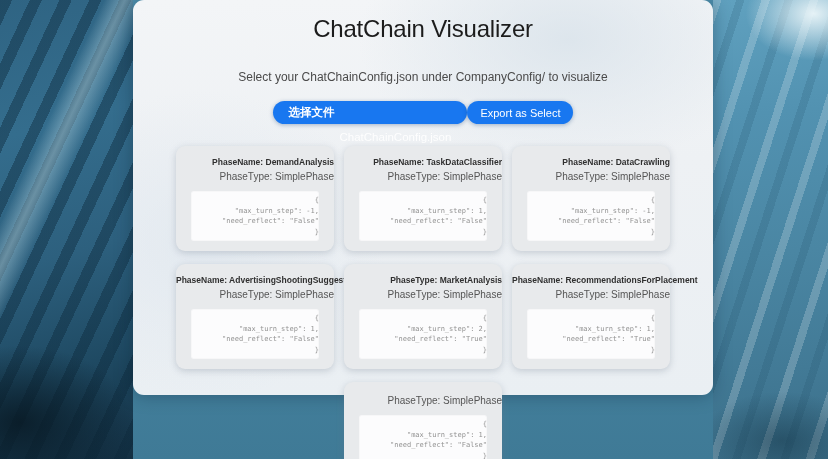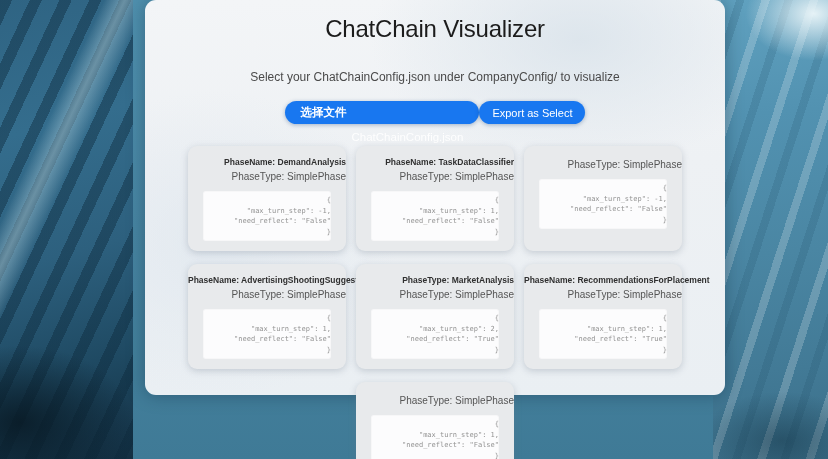--- a/index.html
+++ b/index.html
@@ -20,21 +20,21 @@
   .bg-right{
     position:absolute;left:713px;top:0;right:0;height:459px;
     background:
       radial-gradient(95px 65px at 88% 3%, rgba(236,246,249,.95), transparent 72%),
       radial-gradient(120px 70px at 60% 96%, rgba(15,45,62,.45), transparent 70%),
       repeating-linear-gradient(108deg, rgba(255,255,255,.20) 0 8px, rgba(255,255,255,0) 8px 22px, rgba(25,70,95,.16) 22px 30px, rgba(25,70,95,0) 30px 46px),
       linear-gradient(175deg,#60a1bf 0%,#5292b1 25%,#4a86a3 55%,#427a96 80%,#3b6e88 100%);
   }
   
   .panel{
-    position:absolute;left:145px;top:0;width:580px;height:395px;
+    position:absolute;left:133px;top:0;width:580px;height:395px;
     background:
       radial-gradient(300px 180px at 75% 10%, rgba(216,226,234,.8), transparent 70%),
       radial-gradient(260px 220px at 12% 62%, rgba(219,228,237,.55), transparent 70%),
       linear-gradient(180deg,#f3f5f7 0%,#eef1f4 40%,#eaeff3 100%);
     box-shadow:0 0 18px rgba(10,30,45,.35);
     text-align:center;
     border-radius:11px;
   }
   .title{
     margin:14px 0 0 0;font-size:24px;line-height:30px;font-weight:400;
@@ -115,20 +115,21 @@
       <div class="card-type">PhaseType: SimplePhase</div>
       <div class="code">
         <div class="code-line">{</div>
         <div class="code-line">"max_turn_step": 1,</div>
         <div class="code-line">"need_reflect": "False"</div>
         <div class="code-line">}</div>
       </div>
     </div>
 
     <div class="card">
+      <div class="card-name">PhaseName: DataCrawling</div>
       <div class="card-type">PhaseType: SimplePhase</div>
       <div class="code">
         <div class="code-line">{</div>
         <div class="code-line">"max_turn_step": -1,</div>
         <div class="code-line">"need_reflect": "False"</div>
         <div class="code-line">}</div>
       </div>
     </div>
 
     <div class="card">

